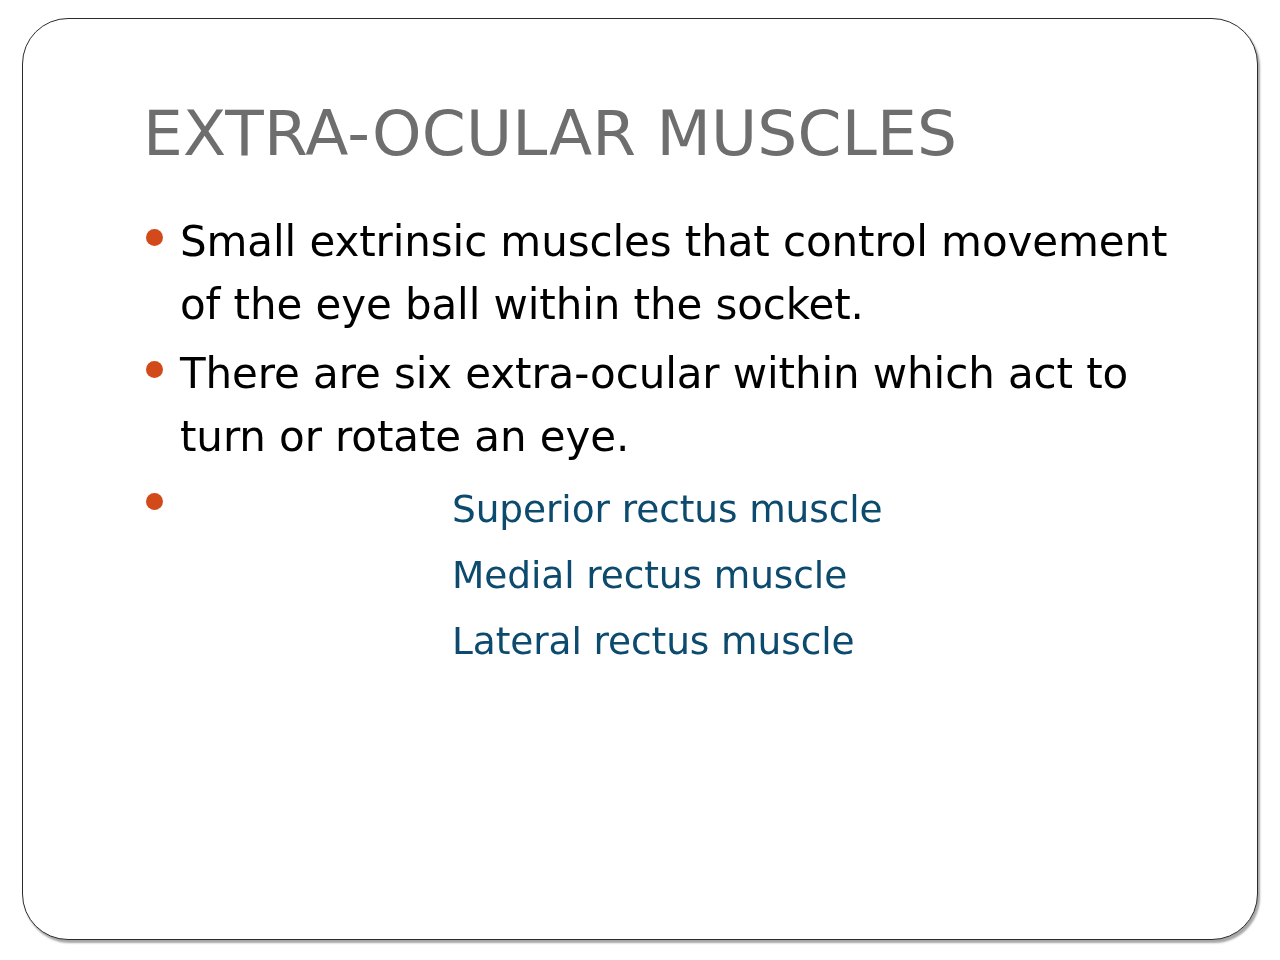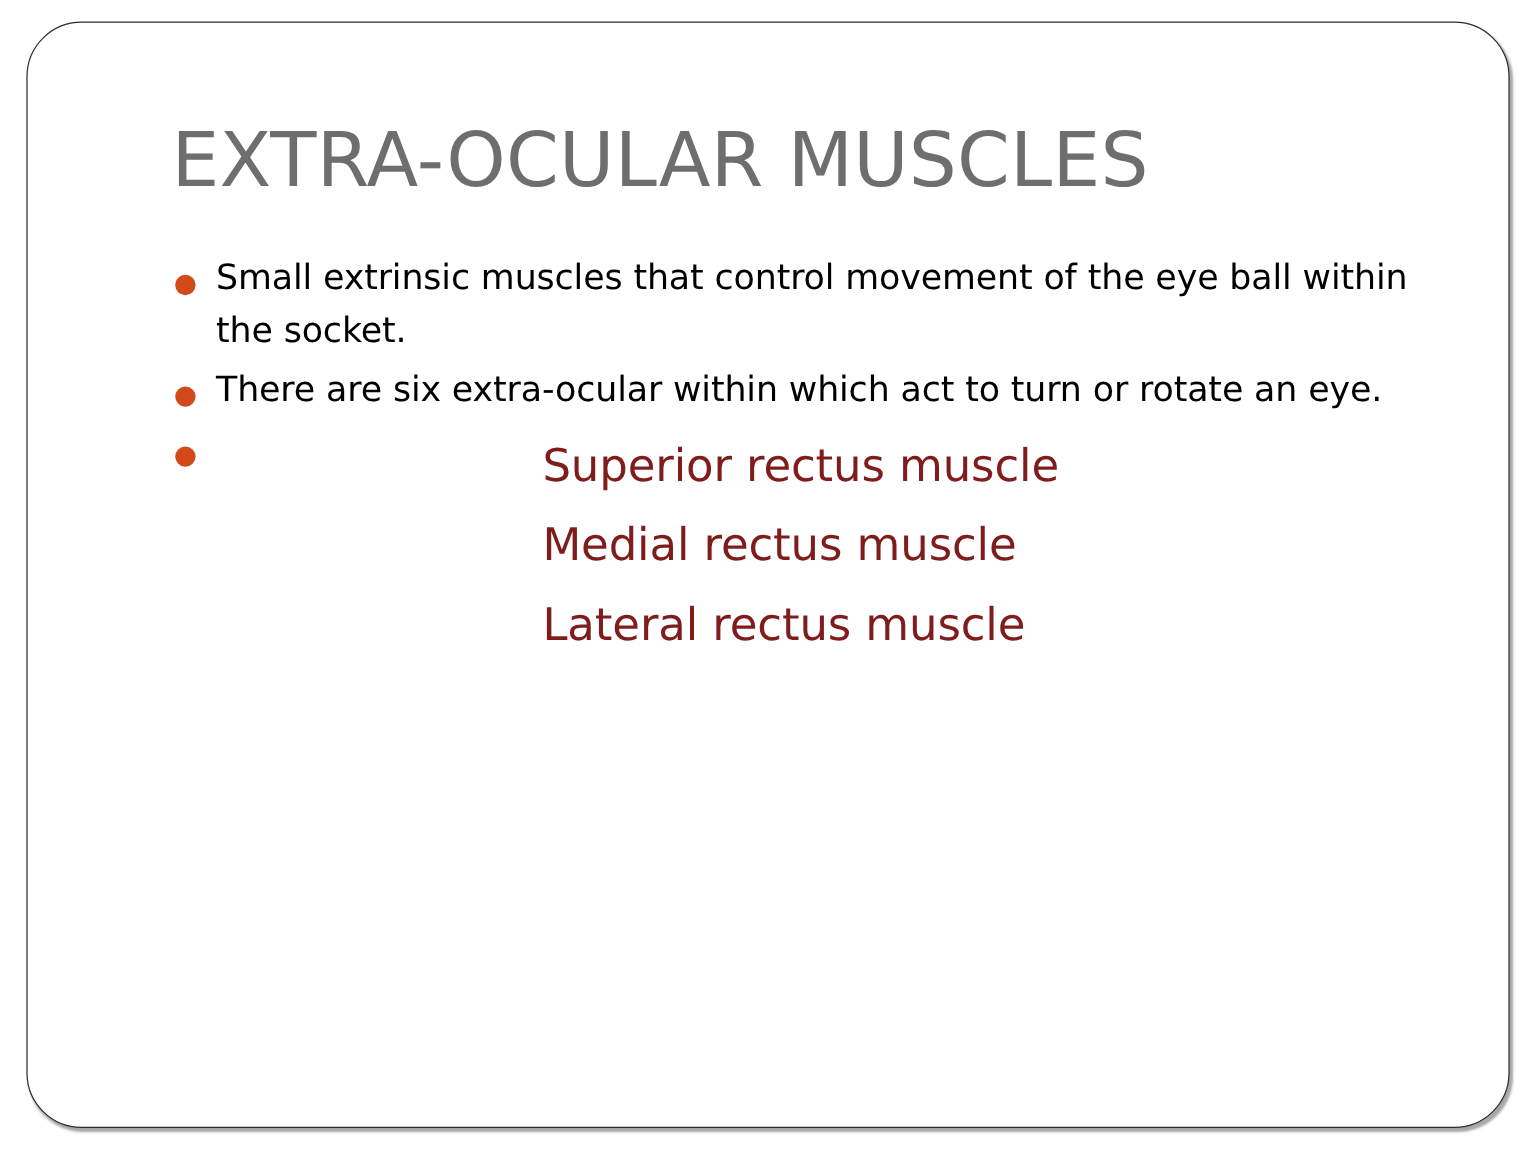--- a/index.html
+++ b/index.html
@@ -64,21 +64,21 @@
     list-style: none;
     margin: 0;
     padding: 0;
   }
 
   li.bullet-item {
     position: relative;
     padding-left: 37px;
     margin: 0 0 6px 0;
     font-family: "DejaVu Sans", sans-serif;
-    font-size: 29px;
+    font-size: 42px;
     font-weight: 400;
     line-height: 1.50;
     color: #000000;
     letter-spacing: -0.1px;
   }
 
   li.bullet-item .bullet-dot {
     position: absolute;
     left: 3px;
     top: 19px;
@@ -93,21 +93,21 @@
     list-style: none;
     margin: 8px 0 0 0;
     padding: 0 0 0 309px;
   }
 
   li.sub-item {
     font-family: "DejaVu Sans", sans-serif;
     font-size: 37.5px;
     font-weight: 400;
     line-height: 1.76;
-    color: #7f1d1d;
+    color: #0c4a6e;
     letter-spacing: -0.1px;
     white-space: nowrap;
   }
 </style>
 </head>
 <body>
 
 <div id="slide-root">
 
   <div id="slide-frame"></div>

